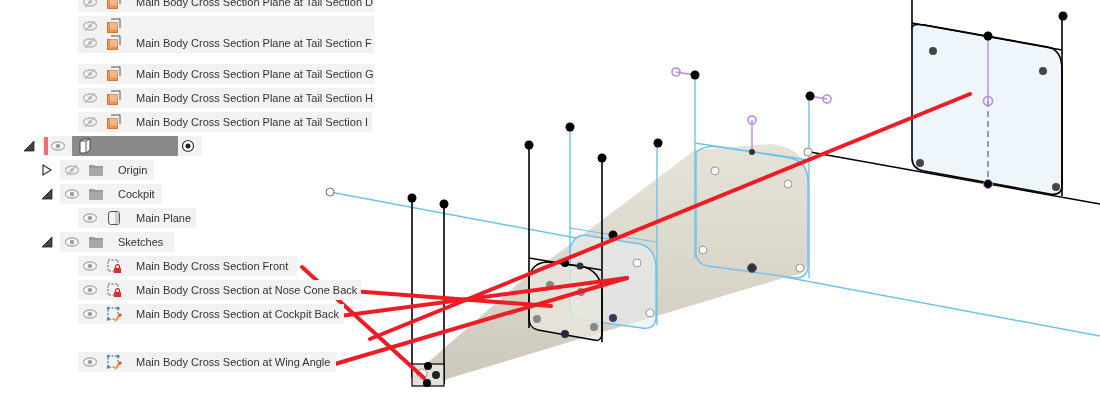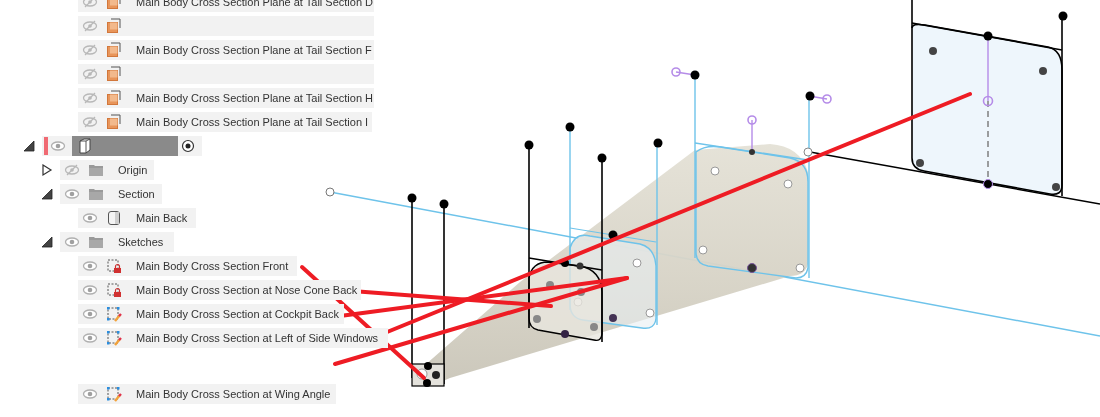--- a/index.html
+++ b/index.html
@@ -154,21 +154,21 @@
         <ellipse cx="8" cy="6" rx="6.5" ry="4" fill="none" stroke="#b8b8b8" stroke-width="1.3"></ellipse>
         <circle cx="8" cy="6" r="1.8" fill="#b8b8b8"></circle>
         <line x1="3" y1="11" x2="13" y2="1" stroke="#b8b8b8" stroke-width="1.2"></line>
       </svg>
     <svg class="typeicon" style="left:28px" viewBox="0 0 16 16">
         <path d="M5 1 H14 V10" fill="none" stroke="#555" stroke-width="1"></path>
         <rect x="1.5" y="4.5" width="10" height="10" fill="#e8955a" stroke="#d2773b"></rect>
         <rect x="4" y="4.5" width="7.5" height="7" fill="#f2b98c"></rect>
       </svg>
   </div>
-  <div class="row" style="left:78px;top:40px;width:296px;">
+  <div class="row" style="left:78px;top:33px;width:296px;">
     <div class="bg" style="left:0;width:296px;"></div>
     <svg class="eye" style="left:4px" viewBox="0 0 16 12">
         <ellipse cx="8" cy="6" rx="6.5" ry="4" fill="none" stroke="#b8b8b8" stroke-width="1.3"></ellipse>
         <circle cx="8" cy="6" r="1.8" fill="#b8b8b8"></circle>
         <line x1="3" y1="11" x2="13" y2="1" stroke="#b8b8b8" stroke-width="1.2"></line>
       </svg>
     <svg class="typeicon" style="left:28px" viewBox="0 0 16 16">
         <path d="M5 1 H14 V10" fill="none" stroke="#555" stroke-width="1"></path>
         <rect x="1.5" y="4.5" width="10" height="10" fill="#e8955a" stroke="#d2773b"></rect>
         <rect x="4" y="4.5" width="7.5" height="7" fill="#f2b98c"></rect>
@@ -180,20 +180,21 @@
     <svg class="eye" style="left:4px" viewBox="0 0 16 12">
         <ellipse cx="8" cy="6" rx="6.5" ry="4" fill="none" stroke="#b8b8b8" stroke-width="1.3"></ellipse>
         <circle cx="8" cy="6" r="1.8" fill="#b8b8b8"></circle>
         <line x1="3" y1="11" x2="13" y2="1" stroke="#b8b8b8" stroke-width="1.2"></line>
       </svg>
     <svg class="typeicon" style="left:28px" viewBox="0 0 16 16">
         <path d="M5 1 H14 V10" fill="none" stroke="#555" stroke-width="1"></path>
         <rect x="1.5" y="4.5" width="10" height="10" fill="#e8955a" stroke="#d2773b"></rect>
         <rect x="4" y="4.5" width="7.5" height="7" fill="#f2b98c"></rect>
       </svg>
+    <span class="label" style="left:58px">Main Body Cross Section Plane at Tail Section G</span>
   </div>
   <div class="row" style="left:78px;top:112px;width:296px;">
     <div class="bg" style="left:0;width:294px;"></div>
     <svg class="eye" style="left:4px" viewBox="0 0 16 12">
         <ellipse cx="8" cy="6" rx="6.5" ry="4" fill="none" stroke="#b8b8b8" stroke-width="1.3"></ellipse>
         <circle cx="8" cy="6" r="1.8" fill="#b8b8b8"></circle>
         <line x1="3" y1="11" x2="13" y2="1" stroke="#b8b8b8" stroke-width="1.2"></line>
       </svg>
     <svg class="typeicon" style="left:28px" viewBox="0 0 16 16">
         <path d="M5 1 H14 V10" fill="none" stroke="#555" stroke-width="1"></path>
@@ -262,34 +263,34 @@
       </svg>
     <div class="bg" style="left:60px;width:102px;"></div>
     <svg class="eye" style="left:64px" viewBox="0 0 16 12">
         <ellipse cx="8" cy="6" rx="6.5" ry="4" fill="#fff" stroke="#b0b0b0" stroke-width="1.3"></ellipse>
         <circle cx="8" cy="6" r="2.3" fill="#a0a0a0"></circle>
       </svg>
     <svg class="typeicon" style="left:88px" viewBox="0 0 16 16">
         <path d="M1 3 H6 L7 4 H15 V14 H1 Z" fill="#9a9a9a"></path>
         <rect x="1" y="6" width="14" height="8" fill="#a8a8a8"></rect>
       </svg>
-    <span class="label" style="left:118px">Section</span>
+    <span class="label" style="left:118px">Cockpit</span>
   </div>
 
   <div class="row" style="left:78px;top:208px;width:120px;">
     <div class="bg" style="left:0;width:118px;"></div>
     <svg class="eye" style="left:4px" viewBox="0 0 16 12">
         <ellipse cx="8" cy="6" rx="6.5" ry="4" fill="#fff" stroke="#b0b0b0" stroke-width="1.3"></ellipse>
         <circle cx="8" cy="6" r="2.3" fill="#a0a0a0"></circle>
       </svg>
     <svg class="typeicon" style="left:28px" viewBox="0 0 16 16">
         <rect x="2.5" y="1.5" width="11" height="13" rx="2.5" fill="#f4f4f4" stroke="#555" stroke-width="1"></rect>
         <rect x="9" y="2" width="4" height="12" fill="#cfcfcf"></rect>
       </svg>
-    <span class="label" style="left:58px">Main Back</span>
+    <span class="label" style="left:58px">Main Plane</span>
   </div>
 
   <div class="row" style="left:78px;top:256px;width:220px;">
     <div class="bg" style="left:0;width:219px;"></div>
     <svg class="eye" style="left:4px" viewBox="0 0 16 12">
         <ellipse cx="8" cy="6" rx="6.5" ry="4" fill="#fff" stroke="#b0b0b0" stroke-width="1.3"></ellipse>
         <circle cx="8" cy="6" r="2.3" fill="#a0a0a0"></circle>
       </svg>
     <svg class="typeicon" style="left:28px" viewBox="0 0 16 16">
         <rect x="2" y="2" width="10" height="11" fill="none" stroke="#555" stroke-width="1" stroke-dasharray="2,1.5"></rect>
@@ -336,46 +337,30 @@
         <ellipse cx="8" cy="6" rx="6.5" ry="4" fill="#fff" stroke="#b0b0b0" stroke-width="1.3"></ellipse>
         <circle cx="8" cy="6" r="2.3" fill="#a0a0a0"></circle>
       </svg>
     <svg class="typeicon" style="left:28px" viewBox="0 0 16 16">
         <rect x="2" y="2" width="10" height="11" fill="none" stroke="#555" stroke-width="1" stroke-dasharray="2,1.5"></rect>
         <rect x="8" y="10" width="7" height="5" fill="#d03030"></rect>
         <path d="M9.5 10 V8.5 a2 2 0 0 1 4 0 V10" fill="none" stroke="#d03030" stroke-width="1.2"></path>
       </svg>
     <span class="label" style="left:58px">Main Body Cross Section at Nose Cone Back</span>
   </div>
-  <div class="row" style="left:78px;top:328px;width:312px;">
-    <div class="bg" style="left:0;width:310px;"></div>
+  <div class="row" style="left:78px;top:352px;width:260px;">
+    <div class="bg" style="left:0;width:258px;"></div>
     <svg class="eye" style="left:4px" viewBox="0 0 16 12">
         <ellipse cx="8" cy="6" rx="6.5" ry="4" fill="#fff" stroke="#b0b0b0" stroke-width="1.3"></ellipse>
         <circle cx="8" cy="6" r="2.3" fill="#a0a0a0"></circle>
       </svg>
     <svg class="typeicon" style="left:28px" viewBox="0 0 16 16">
         <rect x="2" y="2" width="10" height="11" fill="none" stroke="#555" stroke-width="1" stroke-dasharray="2,1.5"></rect>
         <rect x="1" y="1" width="2.5" height="2.5" fill="#2a8ee0"></rect>
         <rect x="11" y="1" width="2.5" height="2.5" fill="#2a8ee0"></rect>
         <rect x="1" y="12" width="2.5" height="2.5" fill="#2a8ee0"></rect>
         <path d="M9 15 L14 9" stroke="#f2a23a" stroke-width="2.4"></path>
         <path d="M13 10 L15 8" stroke="#e0304a" stroke-width="2.4"></path>
       </svg>
-    <span class="label" style="left:58px">Main Body Cross Section at Left of Side Windows</span>
-  </div>
-  <div class="row" style="left:78px;top:352px;width:260px;margin-top:32px;">
-    <div class="bg" style="left:0;width:258px;"></div>
-    <svg class="eye" style="left:4px" viewBox="0 0 16 12">
-        <ellipse cx="8" cy="6" rx="6.5" ry="4" fill="#fff" stroke="#b0b0b0" stroke-width="1.3"></ellipse>
-        <circle cx="8" cy="6" r="2.3" fill="#a0a0a0"></circle>
-      </svg>
-    <svg class="typeicon" style="left:28px" viewBox="0 0 16 16">
-        <rect x="2" y="2" width="10" height="11" fill="none" stroke="#555" stroke-width="1" stroke-dasharray="2,1.5"></rect>
-        <rect x="1" y="1" width="2.5" height="2.5" fill="#2a8ee0"></rect>
-        <rect x="11" y="1" width="2.5" height="2.5" fill="#2a8ee0"></rect>
-        <rect x="1" y="12" width="2.5" height="2.5" fill="#2a8ee0"></rect>
-        <path d="M9 15 L14 9" stroke="#f2a23a" stroke-width="2.4"></path>
-        <path d="M13 10 L15 8" stroke="#e0304a" stroke-width="2.4"></path>
-      </svg>
     <span class="label" style="left:58px">Main Body Cross Section at Wing Angle</span>
   </div>
 
 </div>
 
 </body></html>

